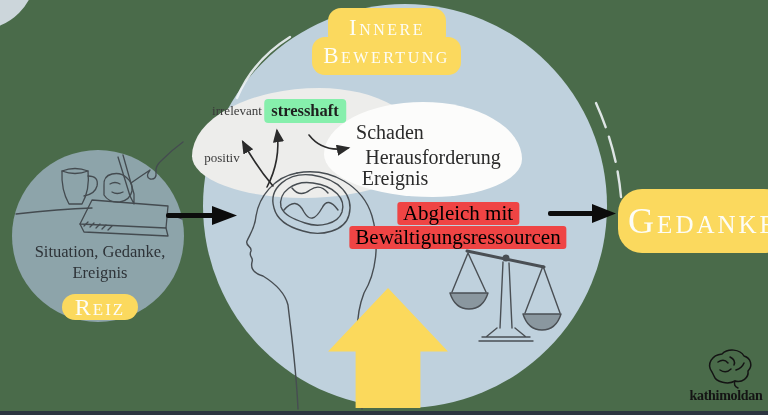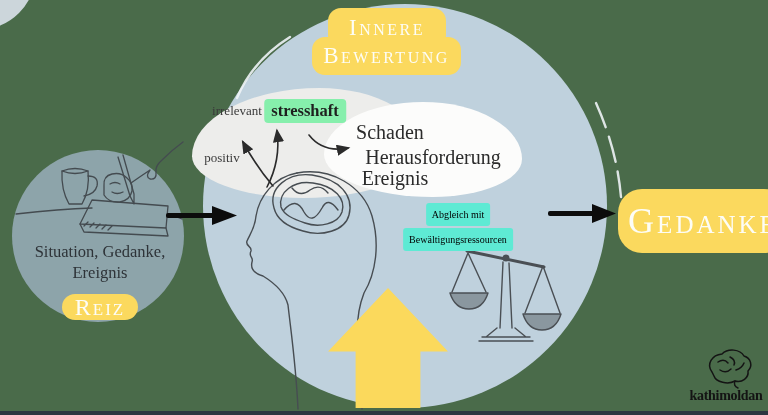--- a/index.html
+++ b/index.html
@@ -24,21 +24,21 @@
   }
   .badge-title-1{left:328px;top:8px;width:118px;height:40px;font-size:23px;letter-spacing:2.5px;border-radius:13px;}
   .badge-title-2{left:312px;top:37px;width:149px;height:38px;font-size:23px;letter-spacing:2.5px;border-radius:13px;}
   .badge-reiz{left:62px;top:294px;width:76px;height:26px;font-size:24px;letter-spacing:2px;}
   .badge-stress{left:618px;top:189px;width:170px;height:64px;font-size:36px;letter-spacing:3px;border-radius:24px;}
   .txt{position:absolute;color:#2b2b2b;white-space:nowrap;}
   .txt-center{transform:translateX(-50%);text-align:center;}
   .hl{position:absolute;transform:translateX(-50%);white-space:nowrap;
       font-weight:bold;color:#1e1e1e;border-radius:4px;}
   .hl-stresshaft{left:305px;top:99px;background:#86efac;font-size:16.5px;padding:2px 7px;}
-  .hl-line{background:#5eead4;font-size:10px;padding:1px 6px;border-radius:3px;}
+  .hl-line{background:#ef4444;font-size:21px;padding:1px 6px;border-radius:3px;}
   .cloud-word{font-size:13px;color:#3a3a3a;}
   .appraise-word{font-size:20px;color:#2b2b2b;}
   .situation-text{left:100px;top:241px;font-size:16.5px;line-height:21px;color:#2e3338;transform:translateX(-50%);text-align:center;white-space:nowrap;}
   .up-arrow{
     position:absolute;left:328px;top:288px;width:120px;height:120px;background:#fbd95c;
     clip-path:polygon(50% 0,100% 53%,77% 53%,77% 100%,23% 100%,23% 53%,0 53%);
   }
   .influence-text{
     position:absolute;left:390px;top:328px;transform:translateX(-50%);
     font-weight:bold;font-size:23px;line-height:27.5px;color:#222;text-align:center;white-space:nowrap;

